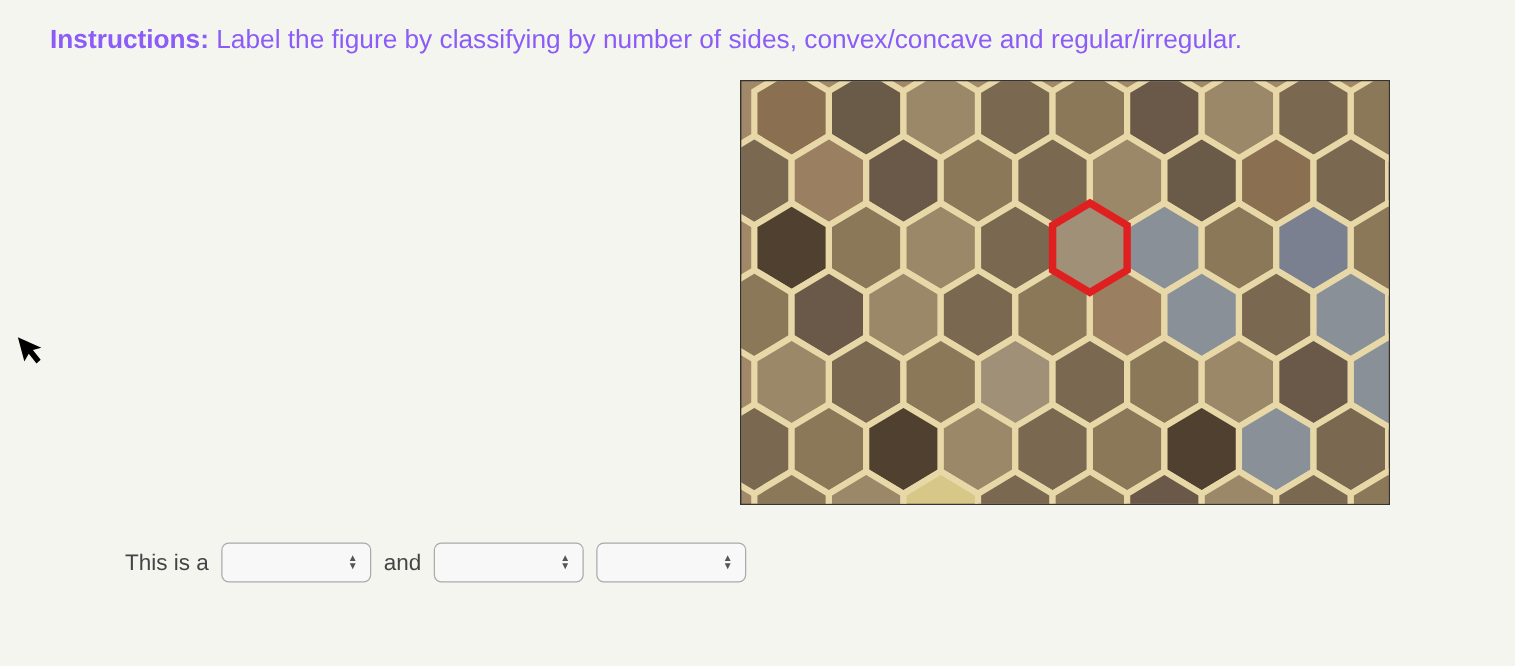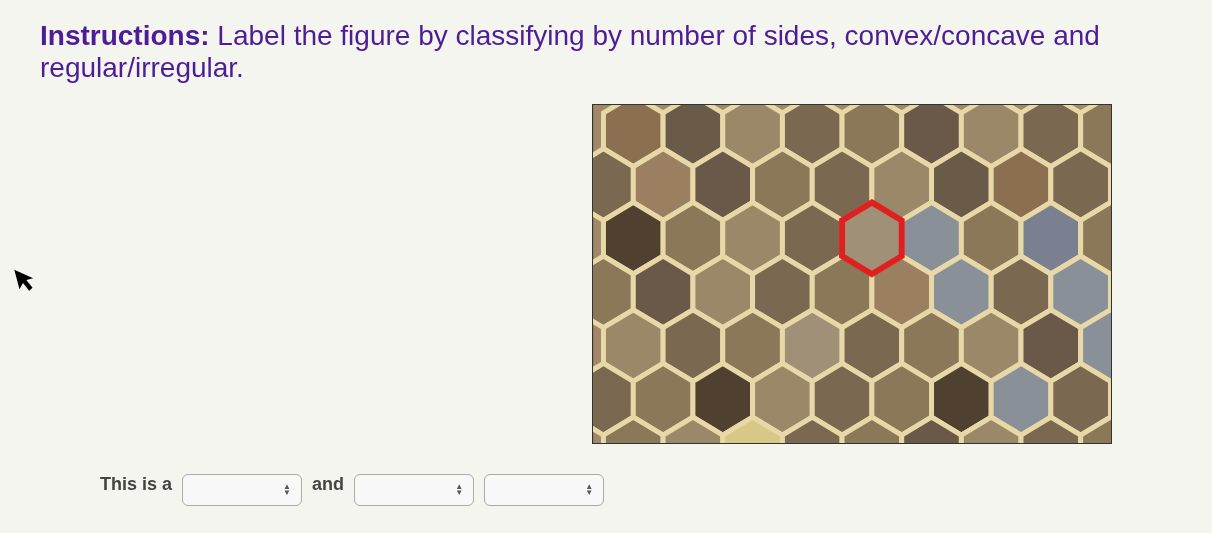--- a/index.html
+++ b/index.html
@@ -9,22 +9,22 @@
     }
     body {
       font-family: Arial, Helvetica, sans-serif;
       background: #f5f5f0;
       width: 1212px;
       height: 533px;
       padding: 20px 40px;
       position: relative;
     }
     .instructions {
-      font-size: 28px;
-      color: #4c1d95;
+      font-size: 21px;
+      color: #8b5cf6;
       margin-bottom: 20px;
     }
     .instructions-label {
       font-weight: bold;
     }
     .content-area {
       display: flex;
       justify-content: flex-end;
       padding-right: 60px;
     }
@@ -36,27 +36,26 @@
       overflow: hidden;
       background: #8b7355;
     }
     .honeycomb svg {
       width: 100%;
       height: 100%;
       display: block;
     }
     .answer-row {
       display: flex;
-      align-items: flex-start;
+      align-items: center;
       gap: 10px;
       margin-top: 30px;
       margin-left: 60px;
       font-size: 18px;
       color: #444;
-      font-weight: bold;
     }
     .dropdown {
       display: inline-flex;
       align-items: center;
       justify-content: space-between;
       border: 1px solid #aaa;
       border-radius: 6px;
       background: #f8f8f8;
       padding: 6px 10px 6px 14px;
       min-width: 120px;

